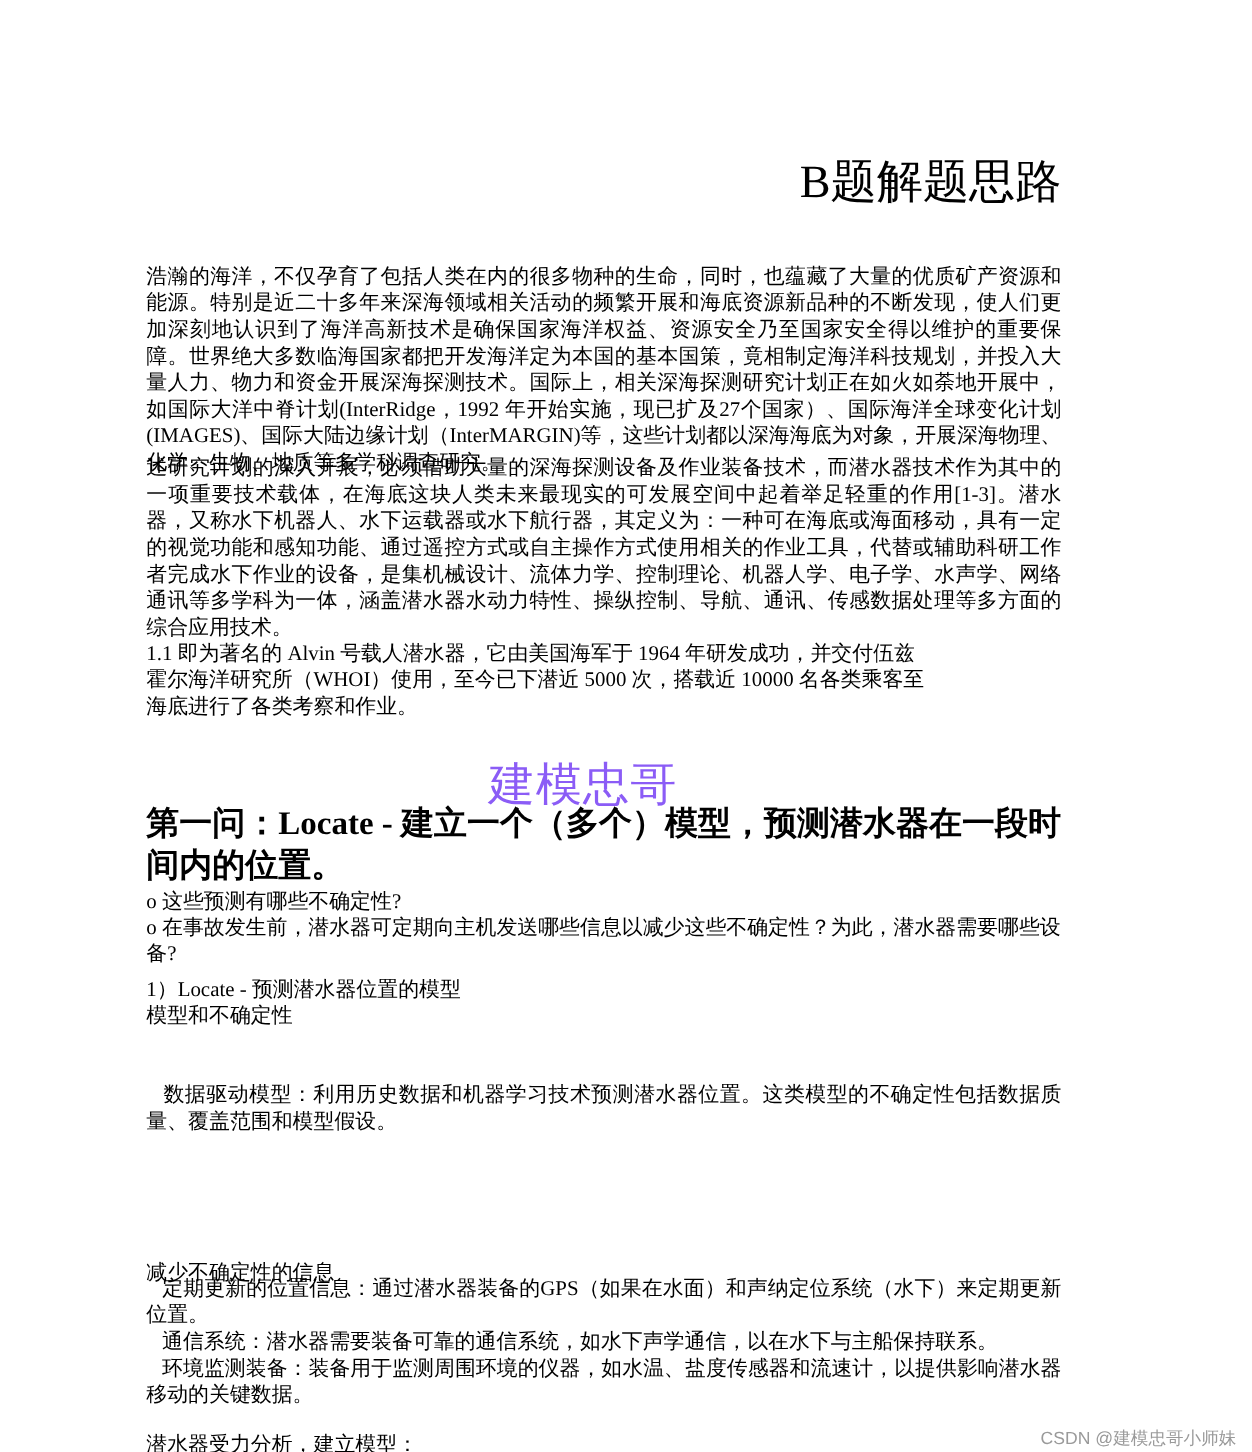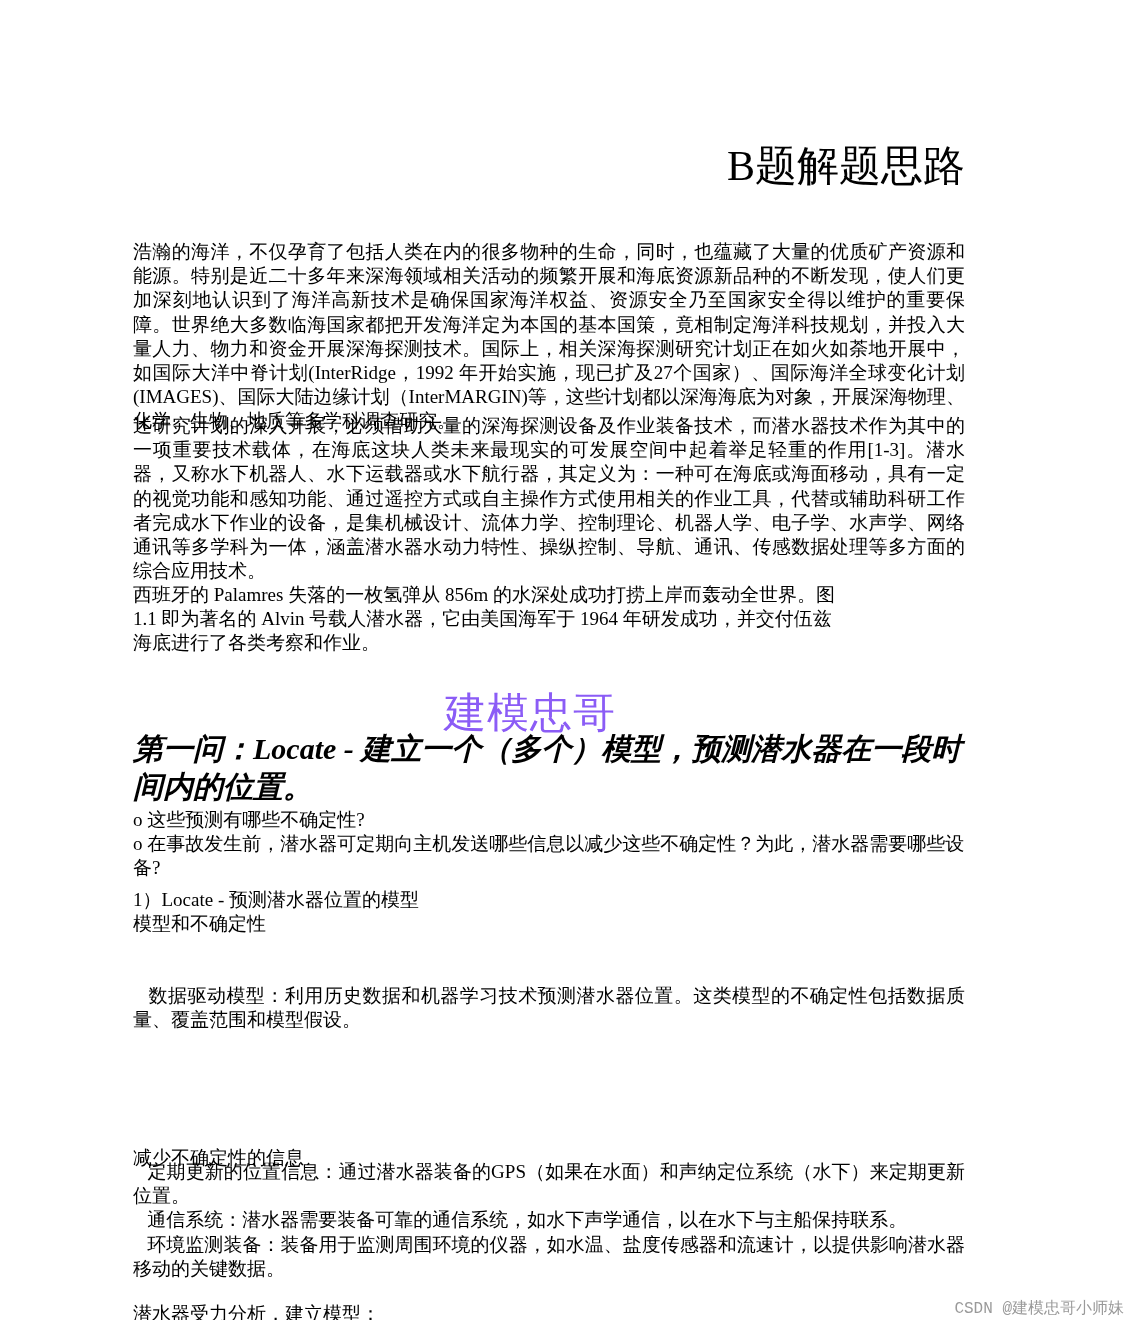--- a/index.html
+++ b/index.html
@@ -9,44 +9,44 @@
   .title { position: absolute; left: 0; top: 138px; width: 832px; text-align: right;
            font-size: 42px; font-weight: normal; line-height: 56px; letter-spacing: 0px; }
   .para { position: absolute; left: 0; width: 832px; font-size: 19px; line-height: 24.2px;
           text-align: justify; }
   .p1 { top: 240px; }
   .p2 { top: 414px; }
   .p3 { top: 583px; width: 750px; text-align: left; }
   .watermark-red { position: absolute; left: 444px; top: 688px; font-family: "DejaVu Sans", sans-serif;
                    font-size: 42px; color: #8b5cf6; line-height: 50px; letter-spacing: 1px; z-index: 2; }
   .h2 { position: absolute; left: 0; top: 730px; width: 832px; font-size: 30px; font-weight: bold;
-        line-height: 38px; font-style: italic; }
+        line-height: 38px; }
   .lines { position: absolute; left: 0; width: 832px; font-size: 19px; line-height: 24.2px; }
   .q { top: 808px; }
   .l1 { top: 888px; }
   .b1 { top: 984px; text-align: justify; }
   .b2 { top: 1146px; }
   .b3 { top: 1160px; text-align: justify; }
   .b4 { top: 1302px; }
-  .csdn { position: absolute; right: 14px; top: 1298px; font-family: Liberation Mono, monospace;
+  .csdn { position: absolute; right: 14px; top: 1298px; font-family: Liberation Sans, sans-serif;
           font-size: 16px; color: #9a9a9a; }
   p { margin: 0; }
 </style>
 </head>
 <body>
 
 <div class="page">
   <div class="title">B题解题思路</div>
 
   <p class="para p1">浩瀚的海洋，不仅孕育了包括人类在内的很多物种的生命，同时，也蕴藏了大量的优质矿产资源和能源。特别是近二十多年来深海领域相关活动的频繁开展和海底资源新品种的不断发现，使人们更加深刻地认识到了海洋高新技术是确保国家海洋权益、资源安全乃至国家安全得以维护的重要保障。世界绝大多数临海国家都把开发海洋定为本国的基本国策，竟相制定海洋科技规划，并投入大量人力、物力和资金开展深海探测技术。国际上，相关深海探测研究计划正在如火如荼地开展中，如国际大洋中脊计划(InterRidge，1992 年开始实施，现已扩及27个国家）、国际海洋全球变化计划(IMAGES)、国际大陆边缘计划（InterMARGIN)等，这些计划都以深海海底为对象，开展深海物理、化学、生物、地质等多学科调查研究。</p>
   <p class="para p2">述研究计划的深入开展，必须借助大量的深海探测设备及作业装备技术，而潜水器技术作为其中的一项重要技术载体，在海底这块人类未来最现实的可发展空间中起着举足轻重的作用[1-3]。潜水器，又称水下机器人、水下运载器或水下航行器，其定义为：一种可在海底或海面移动，具有一定的视觉功能和感知功能、通过遥控方式或自主操作方式使用相关的作业工具，代替或辅助科研工作者完成水下作业的设备，是集机械设计、流体力学、控制理论、机器人学、电子学、水声学、网络通讯等多学科为一体，涵盖潜水器水动力特性、操纵控制、导航、通讯、传感数据处理等多方面的综合应用技术。</p>
 
   <div class="para p3">
-    <div>西班牙的 Palamres 失落的一枚氢弹从 856m 的水深处成功打捞上岸而轰动全世界。图</div>
     <div>1.1 即为著名的 Alvin 号载人潜水器，它由美国海军于 1964 年研发成功，并交付伍兹</div>
+    <div>霍尔海洋研究所（WHOI）使用，至今已下潜近 5000 次，搭载近 10000 名各类乘客至</div>
     <div>海底进行了各类考察和作业。</div>
   </div>
 
   <div class="h2">第一问：Locate - 建立一个（多个）模型，预测潜水器在一段时间内的位置。</div>
 
   <div class="lines q">
     <div>o 这些预测有哪些不确定性?</div>
     <div>o 在事故发生前，潜水器可定期向主机发送哪些信息以减少这些不确定性？为此，潜水器需要哪些设备?</div>
   </div>
 

